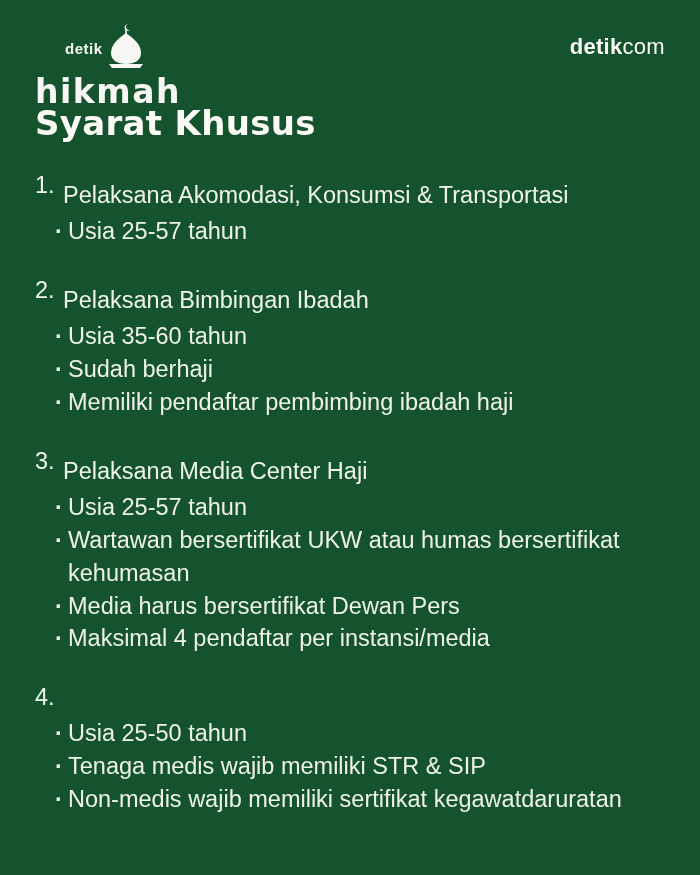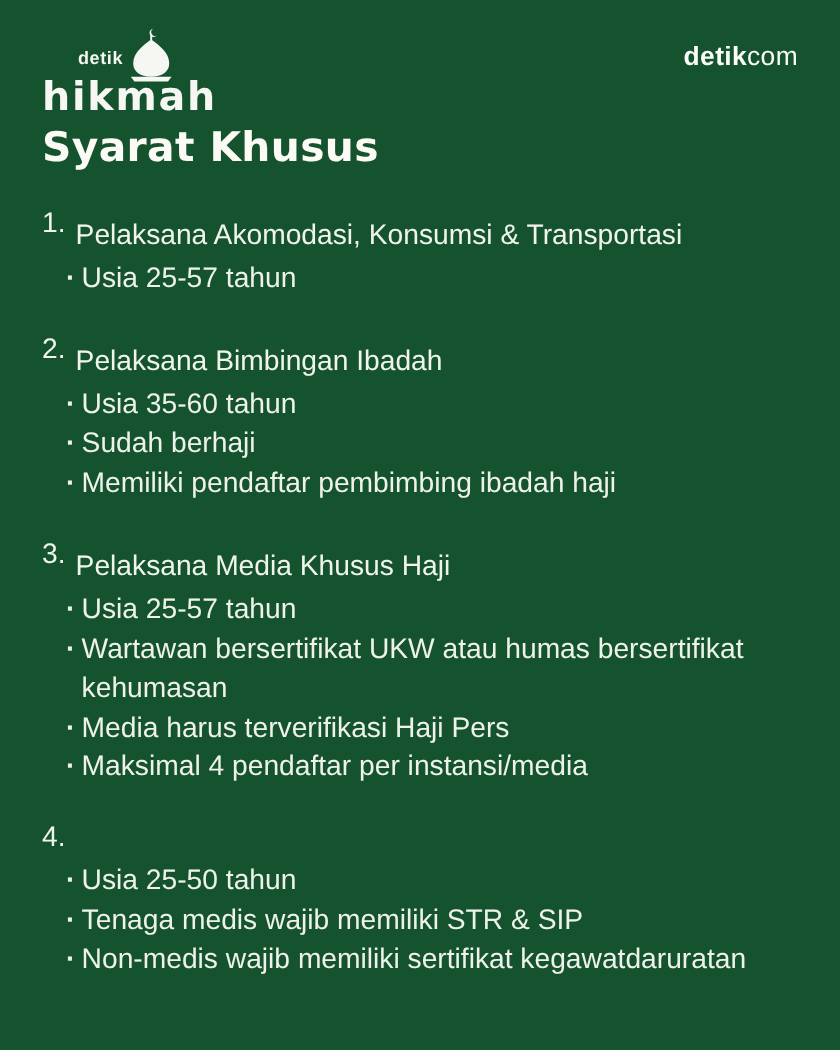--- a/index.html
+++ b/index.html
@@ -15,21 +15,21 @@
   }
   
   .hdr{display:flex;justify-content:space-between;align-items:flex-start;padding-top:24px;}
   .brand{position:relative;width:170px;height:76px;color:#f6f7f3;}
   .brand-top{display:flex;align-items:flex-end;margin-left:30px;height:34px;}
   .brand-detik{font-size:15px;font-weight:700;letter-spacing:.5px;line-height:1;margin-bottom:2px;}
   .dome{margin-left:3px;margin-bottom:-12px;}
   .brand-hikmah{
     font-size:33px;font-weight:700;letter-spacing:1.5px;line-height:1;
     font-family:"DejaVu Sans","Liberation Sans",sans-serif;
-    margin-top:6px;
+    margin-top:17px;
   }
   .sitelogo{font-size:22px;line-height:1;color:#fcfcf9;padding-top:12px;letter-spacing:.3px;}
   .sitelogo .b{font-weight:700;}
   .sitelogo .l{font-weight:400;}
   
   .title{
     margin:4px 0 0;
     font-family:"DejaVu Sans","Liberation Sans",sans-serif;
     font-size:34px;font-weight:700;letter-spacing:.3px;
     color:#fbfaf5;line-height:1.15;
@@ -102,34 +102,34 @@
       <li class="req-item">
         <span class="dot">·</span>
         <span class="req-text">Memiliki pendaftar pembimbing ibadah haji</span>
       </li>
     </ul>
   </section>
 
   <section class="sec sec--3">
     <div class="sec-head">
       <span class="sec-num">3.</span>
-      <span class="sec-title">Pelaksana Media Khusus Haji</span>
+      <span class="sec-title">Pelaksana Media Center Haji</span>
     </div>
     <ul class="req-list">
       <li class="req-item">
         <span class="dot">·</span>
         <span class="req-text">Usia 25-57 tahun</span>
       </li>
       <li class="req-item">
         <span class="dot">·</span>
         <span class="req-text">Wartawan bersertifikat UKW atau humas bersertifikat kehumasan</span>
       </li>
       <li class="req-item">
         <span class="dot">·</span>
-        <span class="req-text">Media harus terverifikasi Haji Pers</span>
+        <span class="req-text">Media harus bersertifikat Dewan Pers</span>
       </li>
       <li class="req-item">
         <span class="dot">·</span>
         <span class="req-text">Maksimal 4 pendaftar per instansi/media</span>
       </li>
     </ul>
   </section>
 
   <section class="sec sec--4">
     <div class="sec-head">

